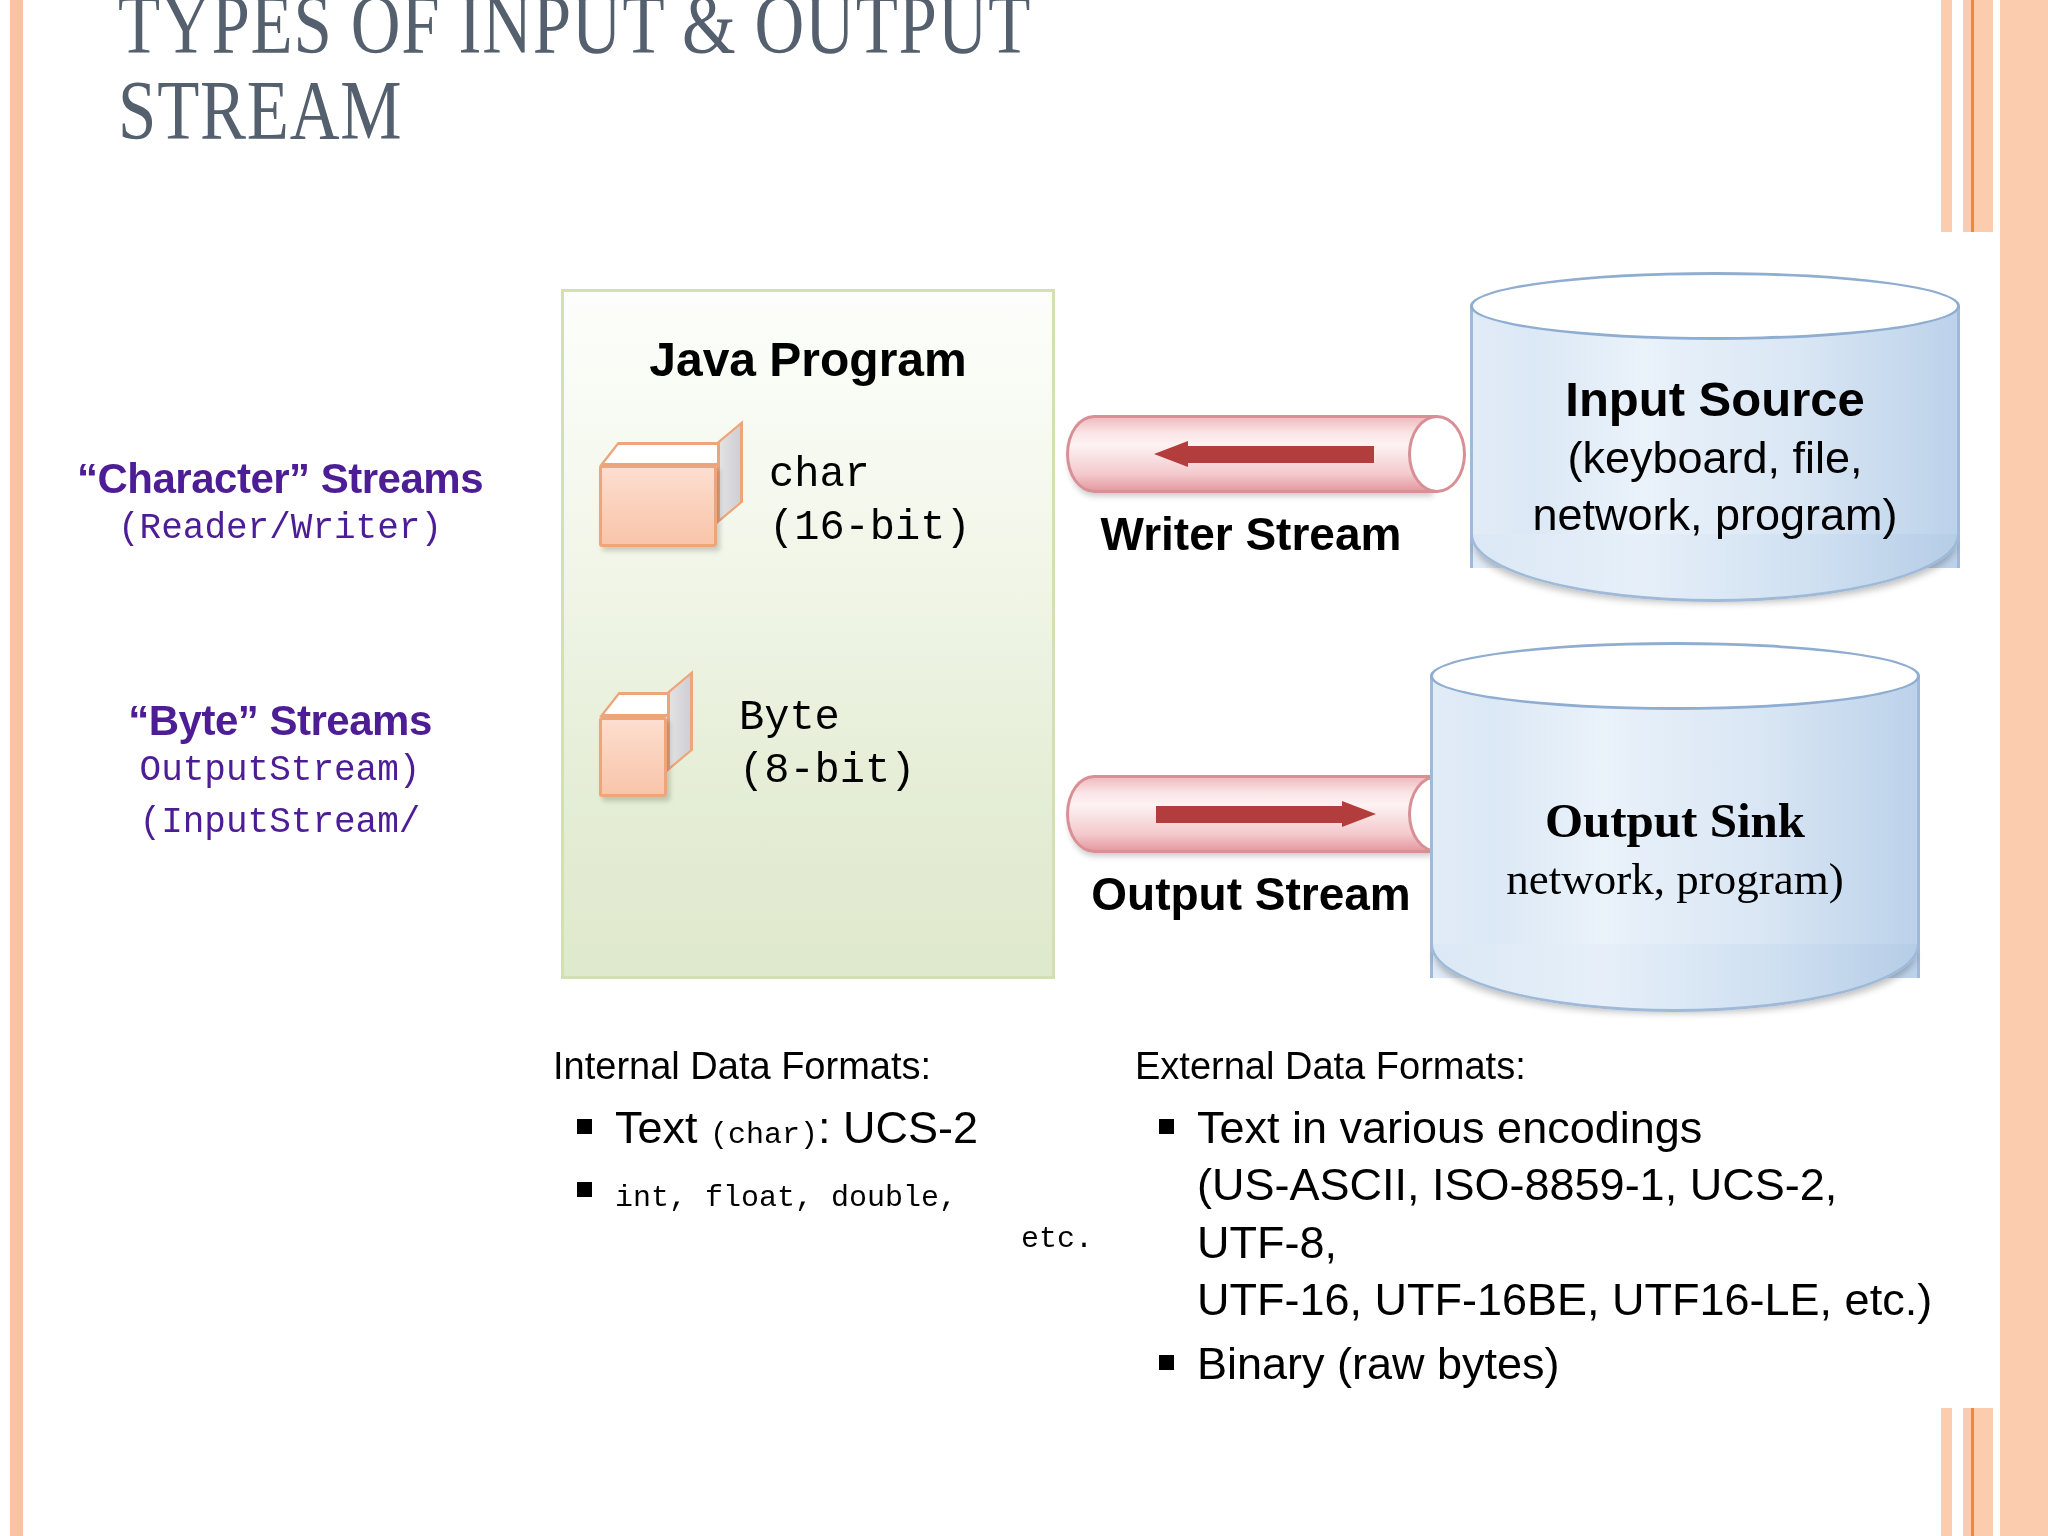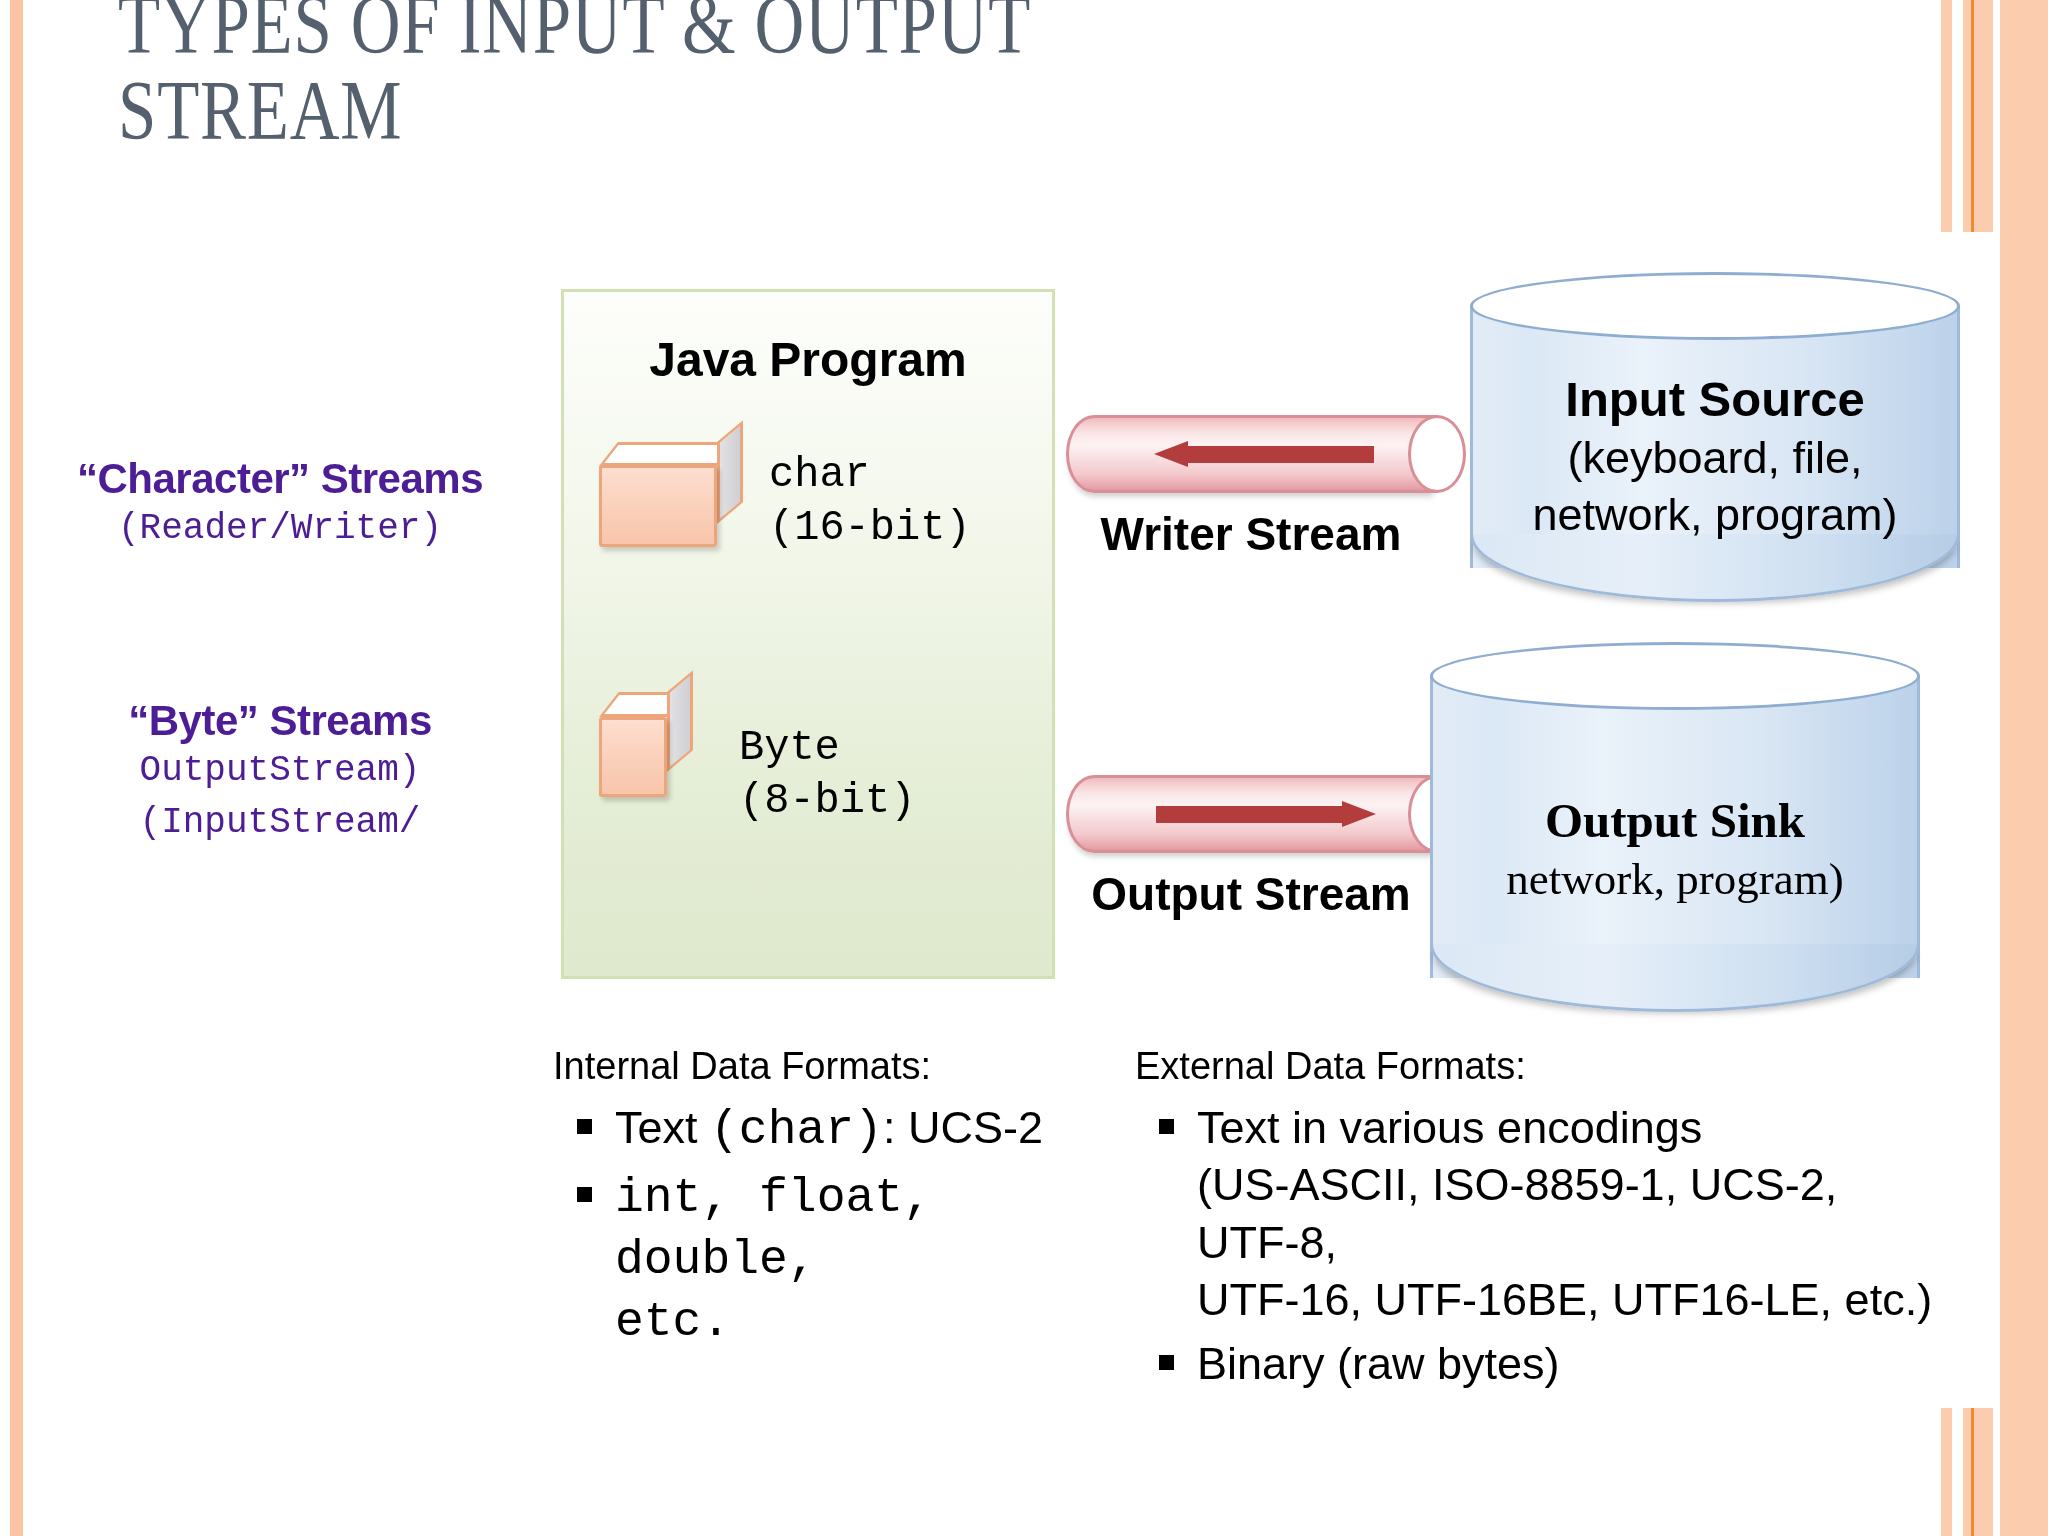--- a/index.html
+++ b/index.html
@@ -98,21 +98,21 @@
   #cube-byte .front{width:68px;height:80px;}
   #cube-byte .top{left:0;top:0;width:68px;height:25px;}
   #cube-byte .side{left:68px;top:0px;width:26px;height:80px;}
 
   .cube-label{
     position:absolute;
     font-family:"Liberation Mono", monospace;
     font-size:42px;line-height:1.25;color:#000;white-space:nowrap;
   }
   #label-char{left:205px;top:157px;}
-  #label-byte{left:175px;top:400px;margin-top:30px;}
+  #label-byte{left:175px;top:400px;}
 
   
   .pipe-group{position:absolute;}
   .pipe{
     position:relative;width:400px;height:78px;
   }
   .pipe .body{
     position:absolute;left:0;top:0;width:370px;height:78px;
     background:linear-gradient(to bottom,#f0bcc0 0%,#fbe7e8 22%,#fdf2f2 38%,#f3c9cc 78%,#e49ba3 100%);
     border-top:3px solid #d88f96;
@@ -196,21 +196,21 @@
   
   .fmt{position:absolute;color:#000;}
   .fmt .hdr{font-size:38px;line-height:1.25;white-space:nowrap;}
   .fmt ul{list-style:none;margin:8px 0 0 0;padding:0;}
   .fmt li{
     position:relative;padding-left:62px;font-size:45px;line-height:1.28;margin-bottom:6px;
   }
   .fmt li .bullet{
     position:absolute;left:24px;top:20px;width:15px;height:15px;background:#000;
   }
-  .mono{font-family:"Liberation Mono", monospace;font-size:48px;}
+  .mono{font-family:"Liberation Mono", monospace;font-size:30px;text-align:right;}
   #fmt-internal{left:553px;top:1043px;width:540px;}
   #fmt-external{left:1135px;top:1043px;width:810px;}
 </style>
 </head>
 <body>
 
 <div class="edge-bar left-bar"></div>
 <div class="edge-bar right-wide"></div>
 <div class="edge-bar right-mid-top"></div>
 <div class="edge-bar right-line-top"></div>

